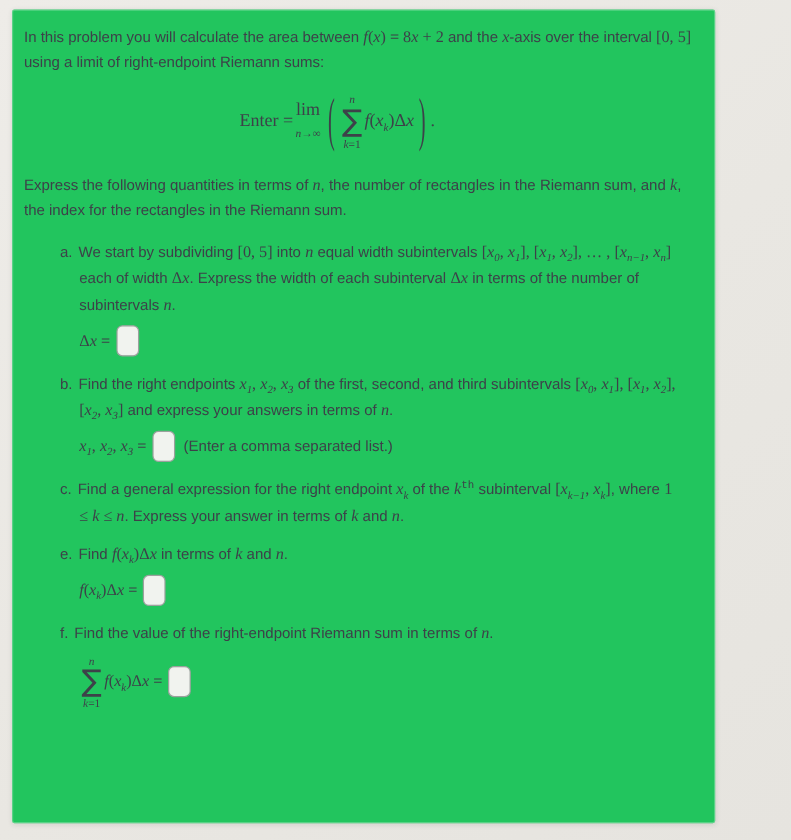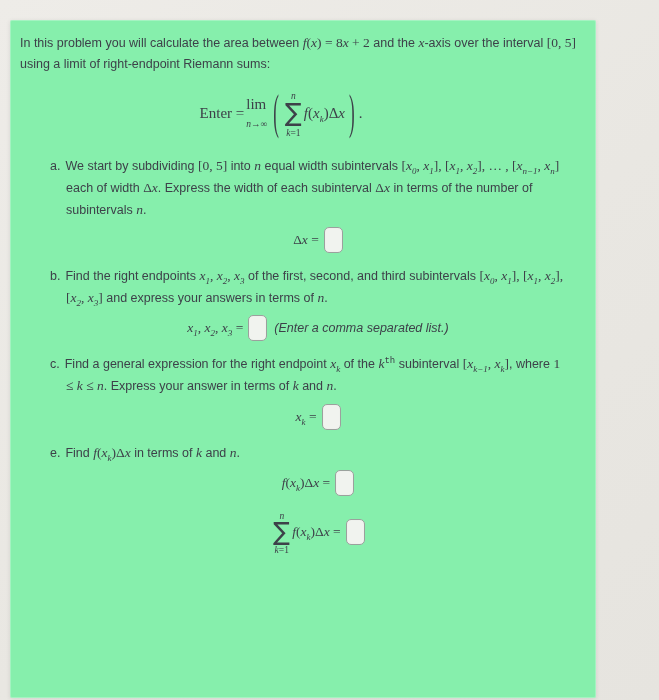--- a/index.html
+++ b/index.html
@@ -3,55 +3,55 @@
 <meta charset="utf-8">
 <style>
   html,body{margin:0;padding:0;}
   body{
     width:659px;height:700px;position:relative;overflow:hidden;
     background:linear-gradient(140deg,#eeece8 0%,#e9e7e2 55%,#e6e4df 100%);
     font-family:"Liberation Sans",sans-serif;color:#3d4149;
     -webkit-font-smoothing:antialiased;
   }
   .card{
-    position:absolute;left:10px;top:20px;width:586px;height:678px;
-    background:#86efac;border-radius:2px;box-sizing:border-box;
+    position:absolute;left:10px;top:8px;width:586px;height:678px;
+    background:#22c55e;border-radius:2px;box-sizing:border-box;
     box-shadow:0 1px 4px rgba(60,60,55,.12), inset 0 0 0 1px rgba(255,255,255,.25);
     padding:12px 14px 0 10px;overflow:hidden;
   }
   .tx{font-family:"Liberation Sans",sans-serif;}
   .mi{font-family:"Liberation Serif",serif;font-style:italic;font-size:13.5px;}
   .mr{font-family:"Liberation Serif",serif;font-size:13.5px;}
   sub.ms{font-family:"Liberation Serif",serif;font-style:italic;font-size:9px;line-height:0;}
   sup.mp{font-family:Liberation Mono, monospace;font-style:normal;font-size:9px;line-height:0;}
   .para{font-size:12.5px;line-height:1.62;margin:0 0 6px 0;}
   
   .display-math{display:flex;justify-content:center;align-items:center;margin:12px 40px 16px 0;}
   .display-math .mi,.display-math .mr{font-size:15px;}
-  .lim{display:inline-flex;flex-direction:column;line-height:1;margin:0 2px;}
+  .lim{display:inline-flex;flex-direction:column;align-items:center;line-height:1;margin:0 2px;}
   .lim .lim-sub{margin-top:2px;}
   .lim-sub .mi,.lim-sub .mr{font-size:9.5px;}
   .sum{display:inline-flex;flex-direction:column;align-items:center;line-height:1;margin:0 2px;}
   .sum-top .mi,.sum-top .mr{font-size:9.5px;}
   .sum-bot .mi,.sum-bot .mr{font-size:9.5px;}
   .sigma{font-family:"DejaVu Sans",sans-serif;font-size:25px;line-height:.85;color:#3d4149;}
   .bigp{font-family:"Liberation Serif",serif;font-size:17px;transform:scaleY(2.9);display:inline-block;margin:0 4px;color:#3d4149;}
   
   .parts{margin:14px 12px 0 30px;}
   .part{margin-bottom:10px;}
   .part-text{font-size:12.5px;line-height:1.6;padding-left:16px;text-indent:-16px;}
   .part-letter{display:inline;margin-right:5px;}
-  .answer-row{display:flex;align-items:center;margin:5px 0 0 16px;min-height:30px;font-size:12.5px;flex-wrap:nowrap;justify-content:center;}
+  .answer-row{display:flex;align-items:center;margin:5px 0 0 16px;min-height:30px;font-size:12.5px;flex-wrap:nowrap;}
   .answer-row .wrap{white-space:pre;}
   .input-box{
     width:19px;height:26px;border:1px solid #9ba19d;border-radius:5px;
     background:#f1f3ef;margin-left:5px;box-sizing:border-box;padding:0;outline:none;
     box-shadow:inset 0 0 1px rgba(0,0,0,.08);flex:0 0 auto;
   }
-  .hint{margin-left:7px;font-style:italic;}
+  .hint{margin-left:7px;}
   .f-row{min-height:48px;}
 </style>
 </head>
 <body>
 
 <div class="card">
 
   <p class="para"><span class="tx">In this problem you will calculate the area between </span><span class="mi">f</span><span class="mr">(</span><span class="mi">x</span><span class="mr">) = 8</span><span class="mi">x</span><span class="mr"> + 2</span><span class="tx"> and the </span><span class="mi">x</span><span class="tx">-axis over the interval </span><span class="mr">[0, 5]</span><span class="tx"> using a limit of right-endpoint Riemann sums:</span></p>
 
   <div class="display-math">
@@ -64,20 +64,21 @@
     <span class="sum">
       <span class="sum-top"><span class="mi">n</span></span>
       <span class="sigma">∑</span>
       <span class="sum-bot"><span class="mi">k</span><span class="mr">=1</span></span>
     </span>
     <span><span class="mi">f</span><span class="mr">(</span><span class="mi">x</span><sub class="ms">k</sub><span class="mr">)Δ</span><span class="mi">x</span></span>
     <span class="bigp">)</span>
     <span><span class="mr">.</span></span>
   </div>
 
+  <p class="para"><span class="tx">Express the following quantities in terms of </span><span class="mi">n</span><span class="tx">, the number of rectangles in the Riemann sum, and </span><span class="mi">k</span><span class="tx">, the index for the rectangles in the Riemann sum.</span></p>
 
   <div class="parts">
 
     <div class="part">
       <div class="part-text"><span class="part-letter">a.</span><span><span class="tx">We start by subdividing </span><span class="mr">[0, 5]</span><span class="tx"> into </span><span class="mi">n</span><span class="tx"> equal width subintervals </span><span class="mr">[</span><span class="mi">x</span><sub class="ms">0</sub><span class="mr">, </span><span class="mi">x</span><sub class="ms">1</sub><span class="mr">], [</span><span class="mi">x</span><sub class="ms">1</sub><span class="mr">, </span><span class="mi">x</span><sub class="ms">2</sub><span class="mr">], … , [</span><span class="mi">x</span><sub class="ms">n−1</sub><span class="mr">, </span><span class="mi">x</span><sub class="ms">n</sub><span class="mr">]</span><span class="tx"> each of width </span><span class="mr">Δ</span><span class="mi">x</span><span class="tx">. Express the width of each subinterval </span><span class="mr">Δ</span><span class="mi">x</span><span class="tx"> in terms of the number of subintervals </span><span class="mi">n</span><span class="tx">.</span></span></div>
       <div class="answer-row">
         <span class="wrap"><span class="mr">Δ</span><span class="mi">x</span><span class="mr"> =</span></span>
         <input type="text" class="input-box" style="">
       </div>
     </div>
@@ -86,38 +87,35 @@
       <div class="part-text"><span class="part-letter">b.</span><span><span class="tx">Find the right endpoints </span><span class="mi">x</span><sub class="ms">1</sub><span class="mr">, </span><span class="mi">x</span><sub class="ms">2</sub><span class="mr">, </span><span class="mi">x</span><sub class="ms">3</sub><span class="tx"> of the first, second, and third subintervals </span><span class="mr">[</span><span class="mi">x</span><sub class="ms">0</sub><span class="mr">, </span><span class="mi">x</span><sub class="ms">1</sub><span class="mr">], [</span><span class="mi">x</span><sub class="ms">1</sub><span class="mr">, </span><span class="mi">x</span><sub class="ms">2</sub><span class="mr">], [</span><span class="mi">x</span><sub class="ms">2</sub><span class="mr">, </span><span class="mi">x</span><sub class="ms">3</sub><span class="mr">]</span><span class="tx"> and express your answers in terms of </span><span class="mi">n</span><span class="tx">.</span></span></div>
       <div class="answer-row">
         <span class="wrap"><span class="mi">x</span><sub class="ms">1</sub><span class="mr">, </span><span class="mi">x</span><sub class="ms">2</sub><span class="mr">, </span><span class="mi">x</span><sub class="ms">3</sub><span class="mr"> =</span></span>
         <input type="text" class="input-box" style="">
         <span class="hint"><span class="tx">(Enter a comma separated list.)</span></span>
       </div>
     </div>
 
     <div class="part">
       <div class="part-text"><span class="part-letter">c.</span><span><span class="tx">Find a general expression for the right endpoint </span><span class="mi">x</span><sub class="ms">k</sub><span class="tx"> of the </span><span class="mi">k</span><sup class="mp">th</sup><span class="tx"> subinterval </span><span class="mr">[</span><span class="mi">x</span><sub class="ms">k−1</sub><span class="mr">, </span><span class="mi">x</span><sub class="ms">k</sub><span class="mr">]</span><span class="tx">, where </span><span class="mr">1 ≤ </span><span class="mi">k</span><span class="mr"> ≤ </span><span class="mi">n</span><span class="tx">. Express your answer in terms of </span><span class="mi">k</span><span class="tx"> and </span><span class="mi">n</span><span class="tx">.</span></span></div>
-      <div class="answer-row">
-        <span class="wrap"><span class="mi">x</span><sub class="ms">k</sub><span class="mr"> =</span></span>
-        <input type="text" class="input-box" style="">
-      </div>
     </div>
 
     <div class="part">
     </div>
 
     <div class="part">
       <div class="part-text"><span class="part-letter">e.</span><span><span class="tx">Find </span><span class="mi">f</span><span class="mr">(</span><span class="mi">x</span><sub class="ms">k</sub><span class="mr">)Δ</span><span class="mi">x</span><span class="tx"> in terms of </span><span class="mi">k</span><span class="tx"> and </span><span class="mi">n</span><span class="tx">.</span></span></div>
       <div class="answer-row">
         <span class="wrap"><span class="mi">f</span><span class="mr">(</span><span class="mi">x</span><sub class="ms">k</sub><span class="mr">)Δ</span><span class="mi">x</span><span class="mr"> =</span></span>
         <input type="text" class="input-box" style="">
       </div>
     </div>
 
     <div class="part">
+      <div class="part-text"><span class="part-letter">f.</span><span><span class="tx">Find the value of the right-endpoint Riemann sum in terms of </span><span class="mi">n</span><span class="tx">.</span></span></div>
       <div class="answer-row f-row">
         <span class="sum">
           <span class="sum-top"><span class="mi">n</span></span>
           <span class="sigma">∑</span>
           <span class="sum-bot"><span class="mi">k</span><span class="mr">=1</span></span>
         </span>
         <span class="wrap"><span class="mi">f</span><span class="mr">(</span><span class="mi">x</span><sub class="ms">k</sub><span class="mr">)Δ</span><span class="mi">x</span><span class="mr"> =</span></span>
         <input type="text" class="input-box" style="">
       </div>
     </div>

